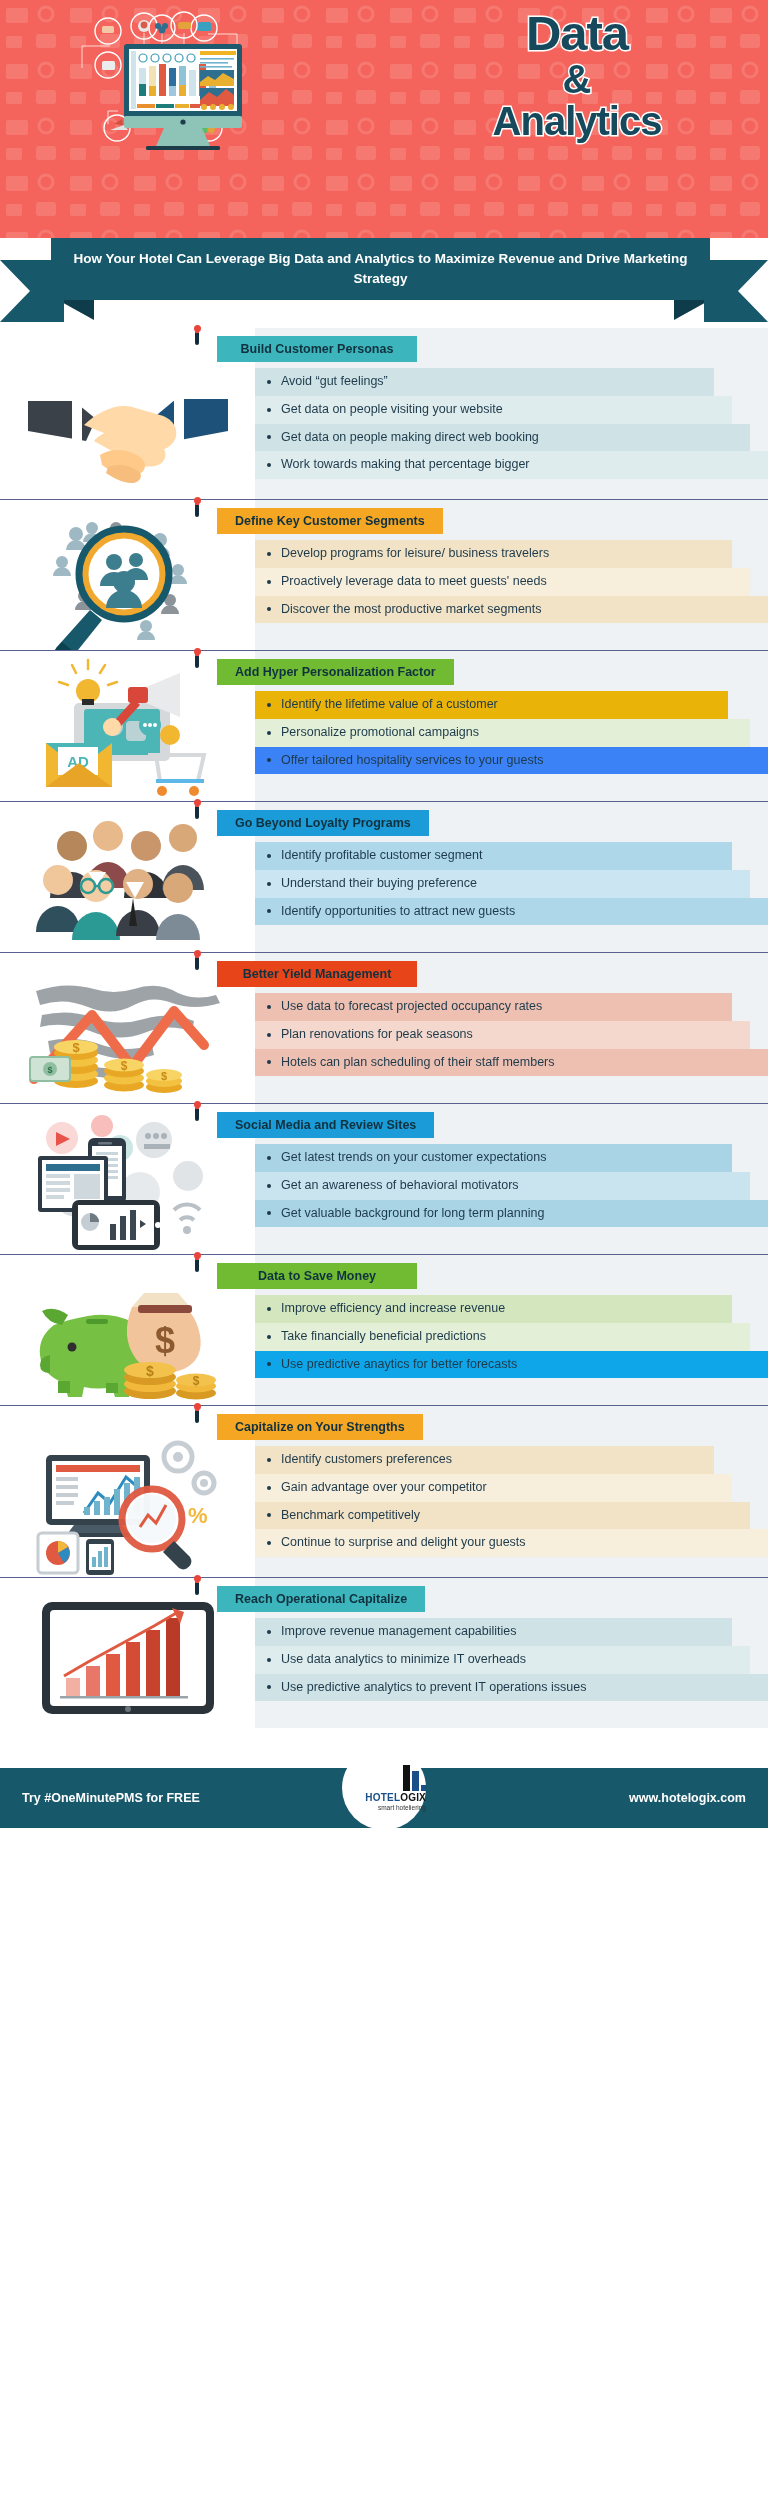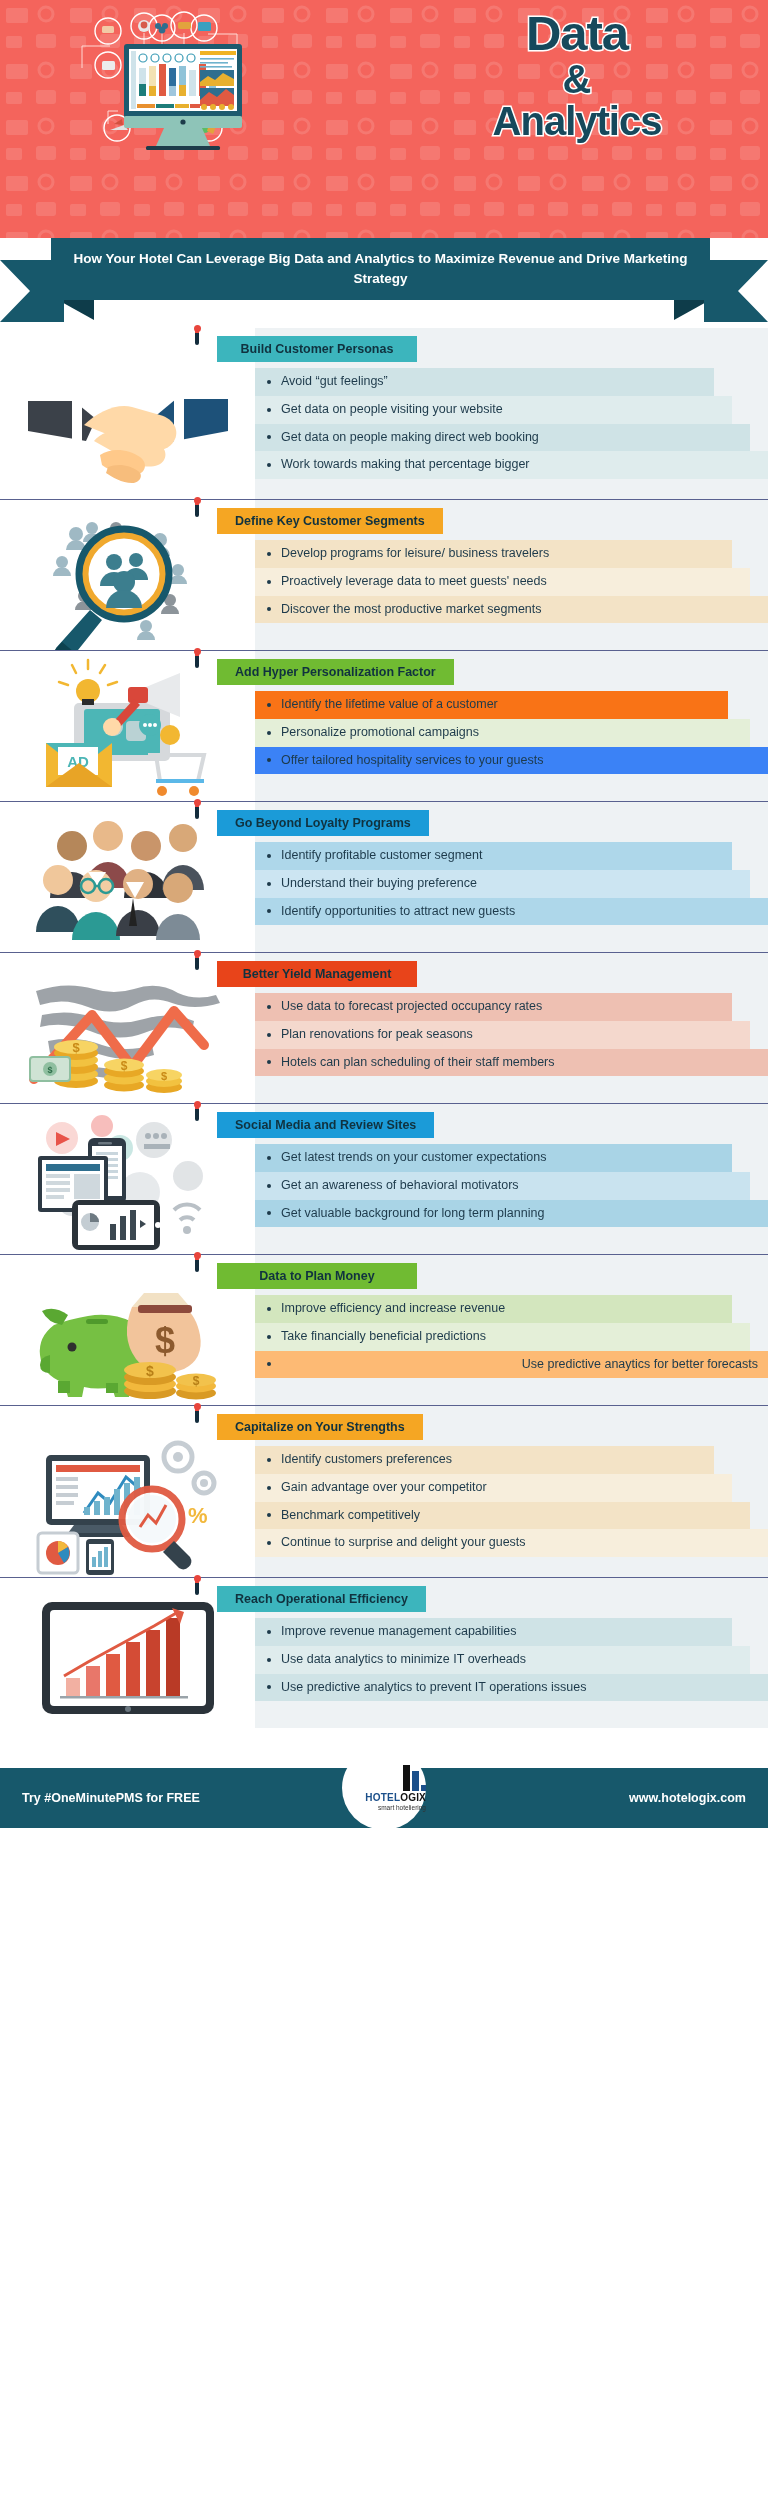--- a/index.html
+++ b/index.html
@@ -427,21 +427,21 @@
             <text x="50" y="116" font-size="15" font-family="Liberation Sans,sans-serif" font-weight="bold" fill="#4cb6b6" text-anchor="middle">AD</text>
             <path d="M18 136 l33 -24 33 24z" fill="#e8a426"></path>
           </svg>
         </div>
         <div class="sec-right">
           <div class="sec-head" style="background: rgb(112, 187, 50);">
             <span class="pin"></span>
             <span>Add Hyper Personalization Factor</span>
           </div>
           <ul class="bullets">
-            <li style="background: #f97316; margin-right: 40px;"><span class="dot"></span><span>Identify the lifetime value of a customer</span></li>
+            <li style="background: #eab308; margin-right: 40px;"><span class="dot"></span><span>Identify the lifetime value of a customer</span></li>
             <li style="background: rgb(228, 239, 216); margin-right: 18px;"><span class="dot"></span><span>Personalize promotional campaigns</span></li>
             <li style="background: #3b82f6; margin-right: 0px;"><span class="dot"></span><span>Offer tailored hospitality services to your guests</span></li>
           </ul>
         </div>
       </div>
       <div class="section">
         <div class="sec-left">
           <svg viewBox="0 0 200 150" width="200" height="150">
             <g>
               <circle cx="44" cy="44" r="15" fill="#b5875a"></circle>
@@ -635,26 +635,26 @@
               <ellipse cx="168" cy="138" rx="20" ry="6.5" fill="#d99a24"></ellipse>
               <ellipse cx="168" cy="131" rx="20" ry="6.5" fill="#f2b83c"></ellipse>
               <ellipse cx="168" cy="125" rx="20" ry="6.5" fill="#f2c24c"></ellipse>
               <text x="168" y="130" font-size="12" font-weight="bold" fill="#b87f16" text-anchor="middle" font-family="Liberation Sans,sans-serif">$</text>
             </g>
           </svg>
         </div>
         <div class="sec-right">
           <div class="sec-head" style="background: rgb(112, 187, 50);">
             <span class="pin"></span>
-            <span>Data to Plan Money</span>
+            <span>Data to Save Money</span>
           </div>
           <ul class="bullets">
             <li style="background: rgb(211, 230, 190); margin-right: 36px;"><span class="dot"></span><span>Improve efficiency and increase revenue</span></li>
             <li style="background: rgb(228, 239, 216); margin-right: 18px;"><span class="dot"></span><span>Take financially beneficial predictions</span></li>
-            <li style="background: #fdba74; margin-right: 0px; text-align: right;"><span class="dot"></span><span>Use predictive anaytics for better forecasts</span></li>
+            <li style="background: #0ea5e9; margin-right: 0px;"><span class="dot"></span><span>Use predictive anaytics for better forecasts</span></li>
           </ul>
         </div>
       </div>
       <div class="section">
         <div class="sec-left">
           <svg viewBox="0 0 200 150" width="200" height="150">
             <g fill="none" stroke="#c6cdd3" stroke-width="5">
               <circle cx="150" cy="30" r="14"></circle>
               <circle cx="176" cy="56" r="10"></circle>
             </g>
@@ -734,21 +734,21 @@
             </g>
             <rect x="32" y="118" width="128" height="2.5" fill="#9aa3a9"></rect>
             <path d="M36 98 L60 84 L82 72 L104 60 L126 48 L150 34" fill="none" stroke="#e05a42" stroke-width="3"></path>
             <path d="M144 30 l12 4 -4 12z" fill="#e05a42"></path>
             <circle cx="100" cy="131" r="3" fill="#6b7780"></circle>
           </svg>
         </div>
         <div class="sec-right">
           <div class="sec-head" style="background: rgb(60, 181, 189);">
             <span class="pin"></span>
-            <span>Reach Operational Efficiency</span>
+            <span>Reach Operational Capitalize</span>
           </div>
           <ul class="bullets">
             <li style="background: rgb(207, 227, 230); margin-right: 36px;"><span class="dot"></span><span>Improve revenue management capabilities</span></li>
             <li style="background: rgb(223, 236, 237); margin-right: 18px;"><span class="dot"></span><span>Use data analytics to minimize IT overheads</span></li>
             <li style="background: rgb(207, 227, 230); margin-right: 0px;"><span class="dot"></span><span>Use predictive analytics to prevent IT operations issues</span></li>
           </ul>
         </div>
       </div>
     </div>
 

